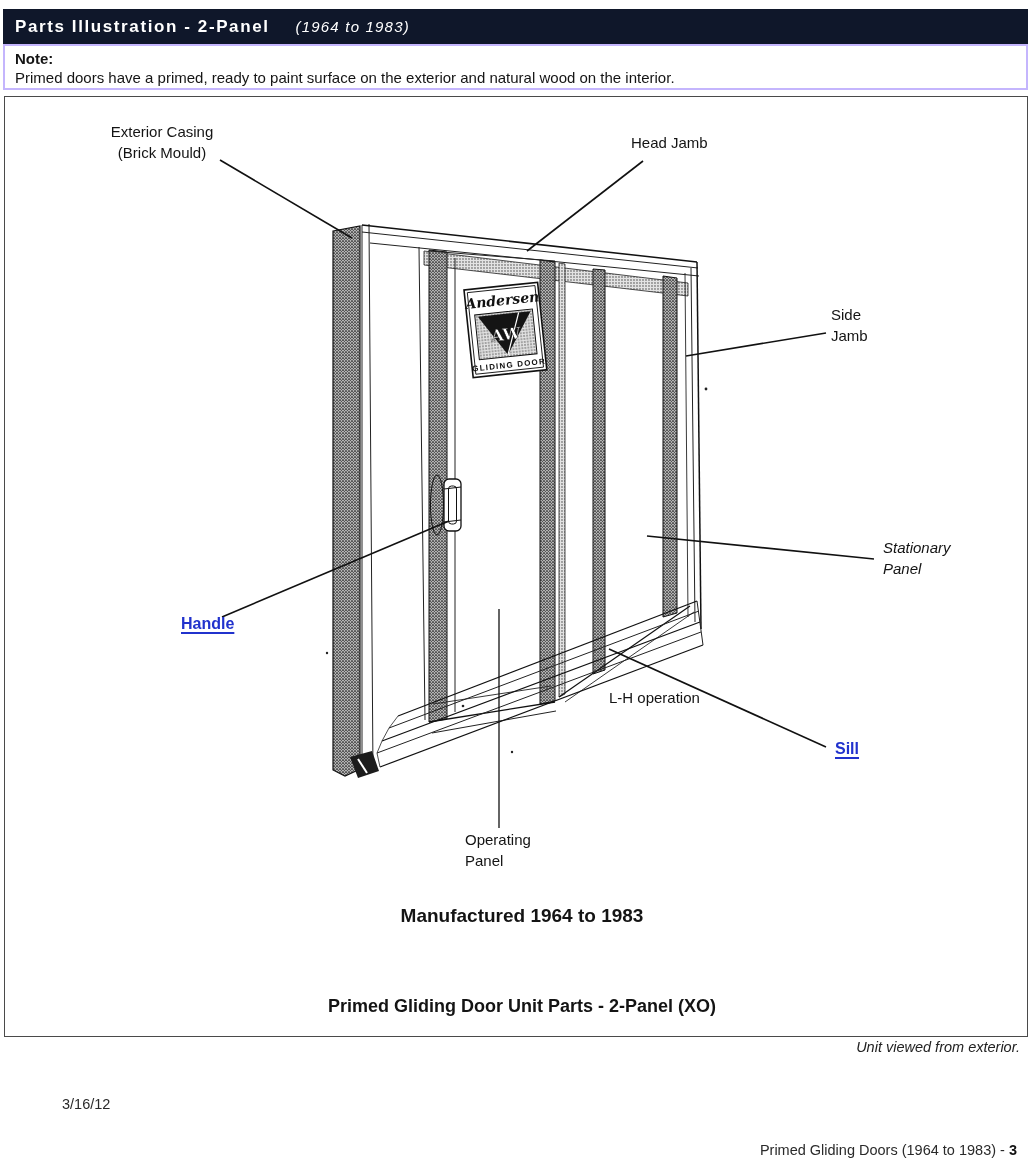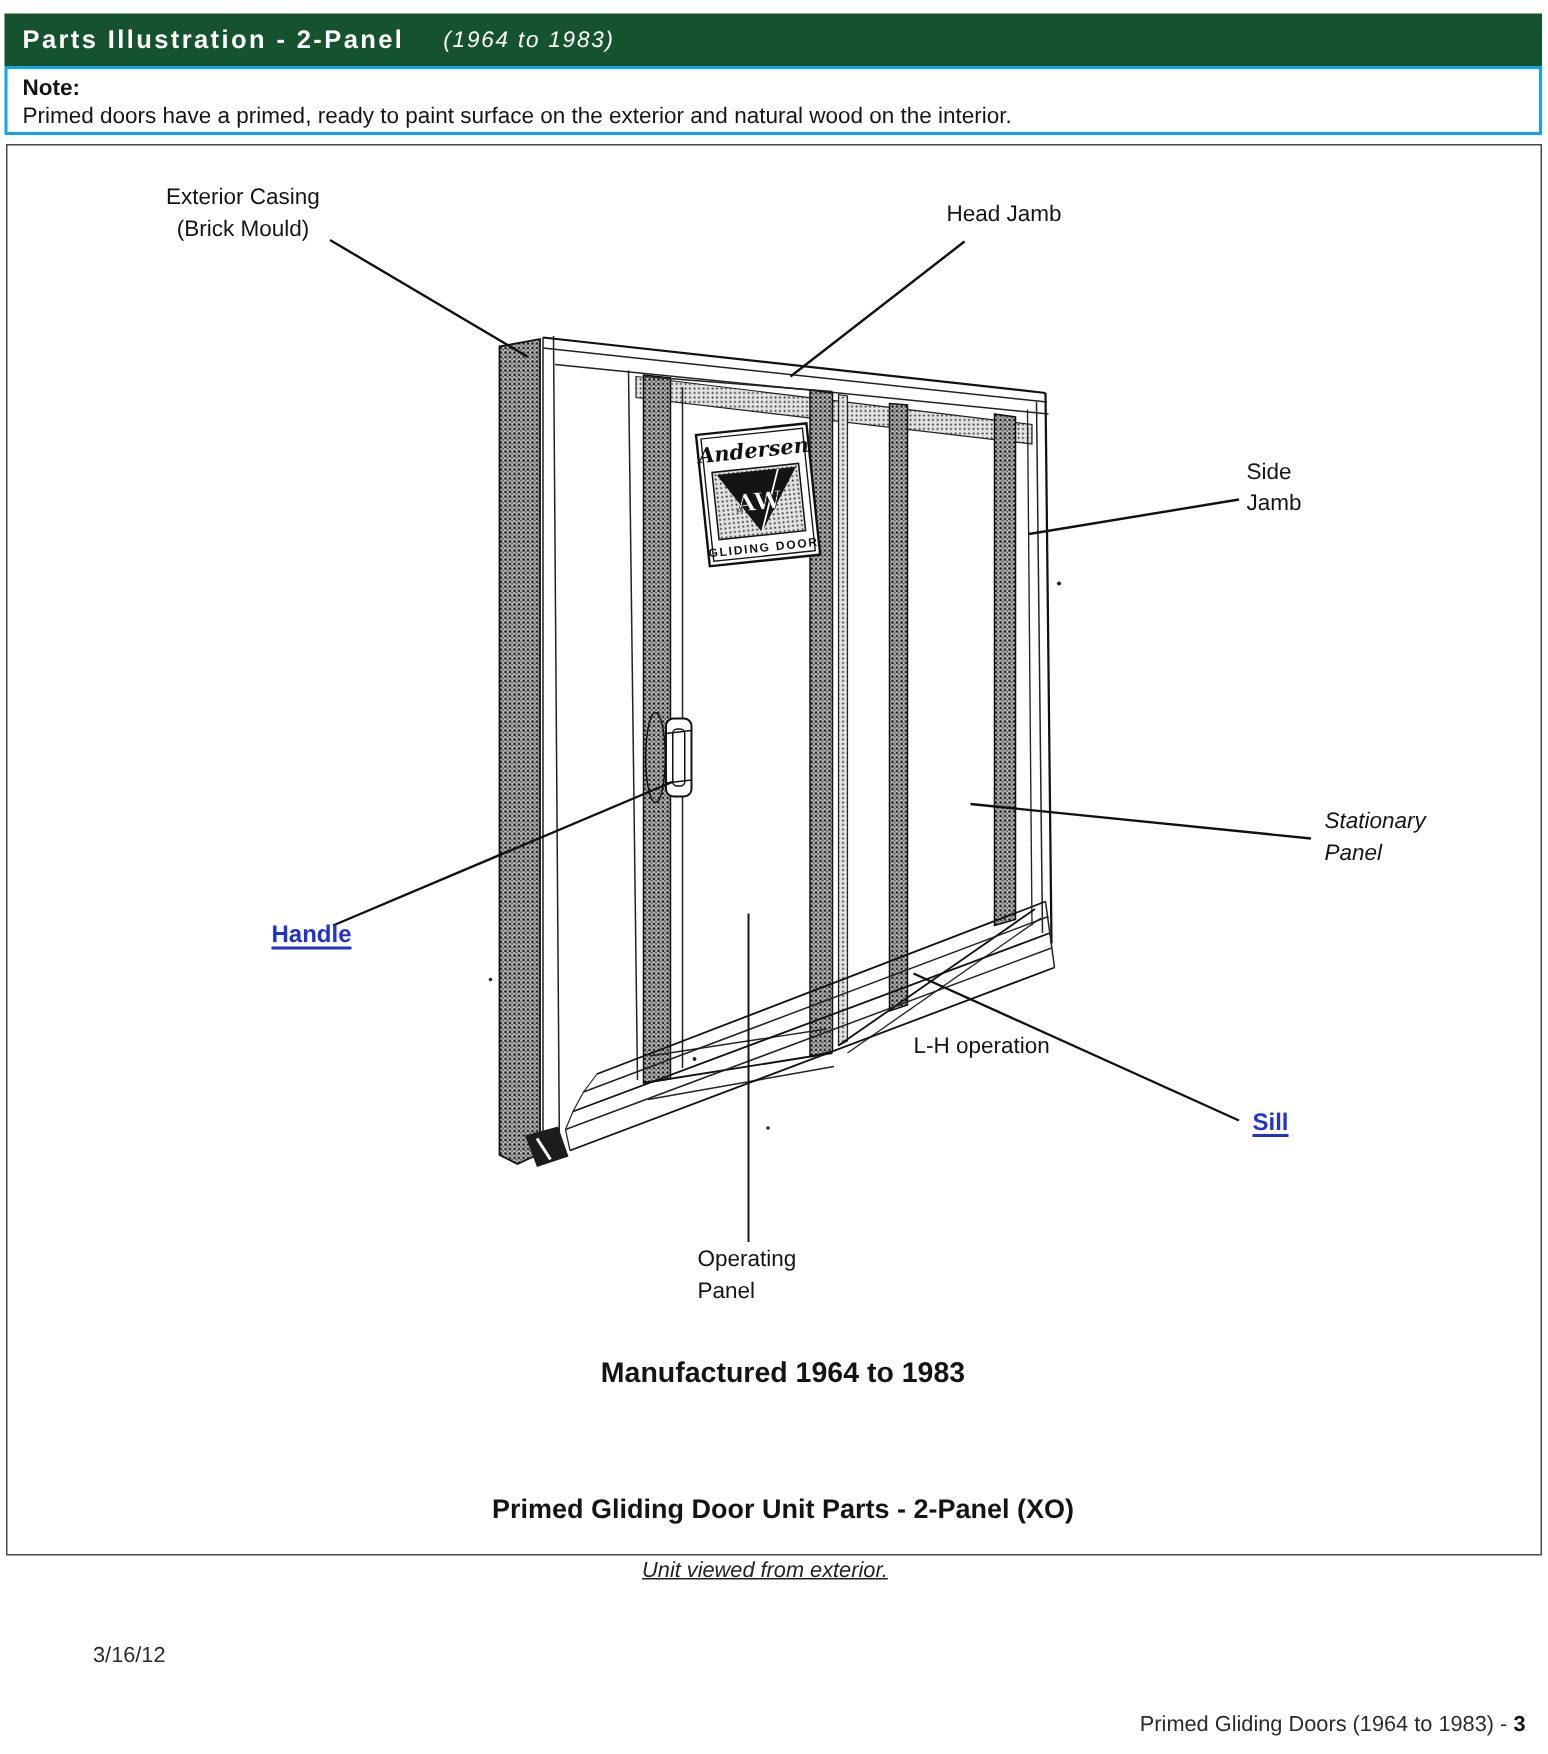--- a/index.html
+++ b/index.html
@@ -2,28 +2,28 @@
 <html><head>
 <meta charset="utf-8">
 <style>
   html,body{margin:0;padding:0;background:#fff;}
   .page{
     position:relative;width:1032px;height:1169px;background:#fff;
     font-family:"Liberation Sans",sans-serif;color:#141414;overflow:hidden;
   }
   
   .hbar{
-    position:absolute;left:3px;right:4px;top:9px;height:35px;background:#14532d;
+    position:absolute;left:3px;right:4px;top:9px;height:35px;background:#0f172a;
     display:flex;align-items:center;padding:0 12px;box-sizing:border-box;color:#fff;
   }
   .hbar .title{font-size:17px;font-weight:bold;letter-spacing:1.6px;}
   .hbar .subtitle{font-size:15px;font-style:italic;letter-spacing:1.2px;margin-left:26px;font-weight:500;}
   
   .notebox{
-    position:absolute;left:3px;right:4px;top:44px;height:46px;border:2px solid #0ea5e9;
+    position:absolute;left:3px;right:4px;top:44px;height:46px;border:2px solid #c4b5fd;
     box-sizing:border-box;padding:3px 10px;background:#fff;
   }
   .notebox .nlabel{font-size:15px;font-weight:bold;line-height:19px;}
   .notebox .ntext{font-size:15px;line-height:20px;}
   
   .bigbox{
     position:absolute;left:4px;right:4px;top:96px;height:941px;
     border:1px solid #4a4a4a;box-sizing:border-box;background:#fff;
   }
   svg.draw{position:absolute;left:0;top:0;pointer-events:none;}
@@ -31,22 +31,22 @@
   .lbl.center{text-align:center;}
   a.plink{
     position:absolute;font-size:16px;font-weight:bold;color:#2132cd;
     text-decoration:underline;text-decoration-thickness:2px;text-underline-offset:3px;
     white-space:nowrap;cursor:pointer;
   }
   .cap{position:absolute;left:12px;right:0;text-align:center;white-space:nowrap;}
   .cap.b1{top:905px;font-size:19px;font-weight:bold;}
   .cap.b2{top:964px;font-size:15.5px;font-weight:bold;}
   .cap.b3{top:996px;font-size:18px;font-weight:bold;}
-  .viewnote{position:absolute;left:0;right:12px;top:1039px;text-align:center;
-    font-size:14.5px;font-style:italic;color:#222;text-decoration:underline;}
+  .viewnote{position:absolute;left:0;right:12px;top:1039px;text-align:right;
+    font-size:14.5px;font-style:italic;color:#222;}
   .footer-date{position:absolute;left:62px;top:1096px;font-size:14.5px;color:#2a2a2a;}
   .footer-right{position:absolute;right:15px;top:1142px;font-size:14.5px;color:#2a2a2a;white-space:nowrap;}
   .footer-right .pg{font-weight:bold;color:#111;}
 </style>
 </head>
 <body>
 
 <div class="page">
 
   <div class="hbar">

